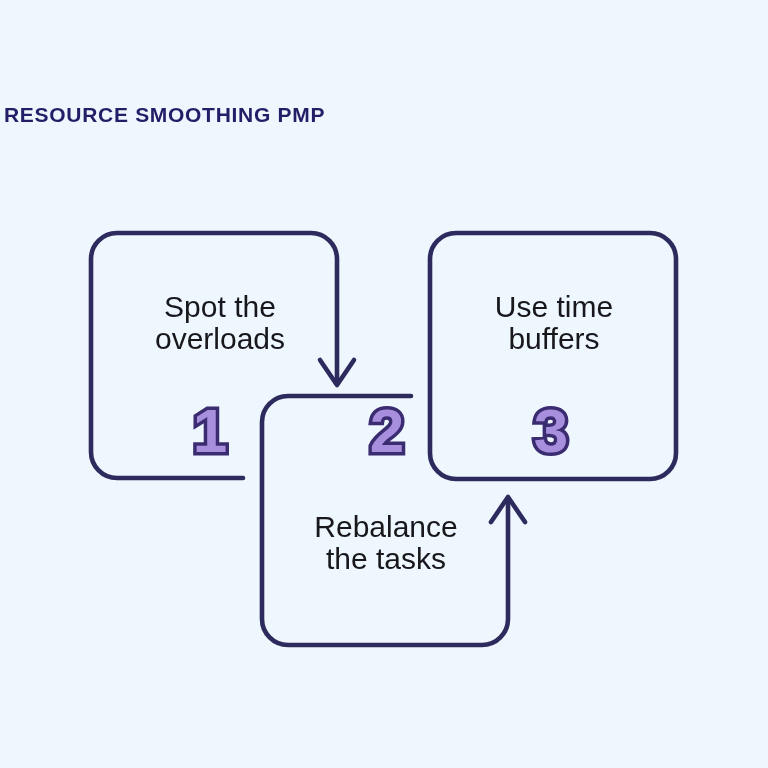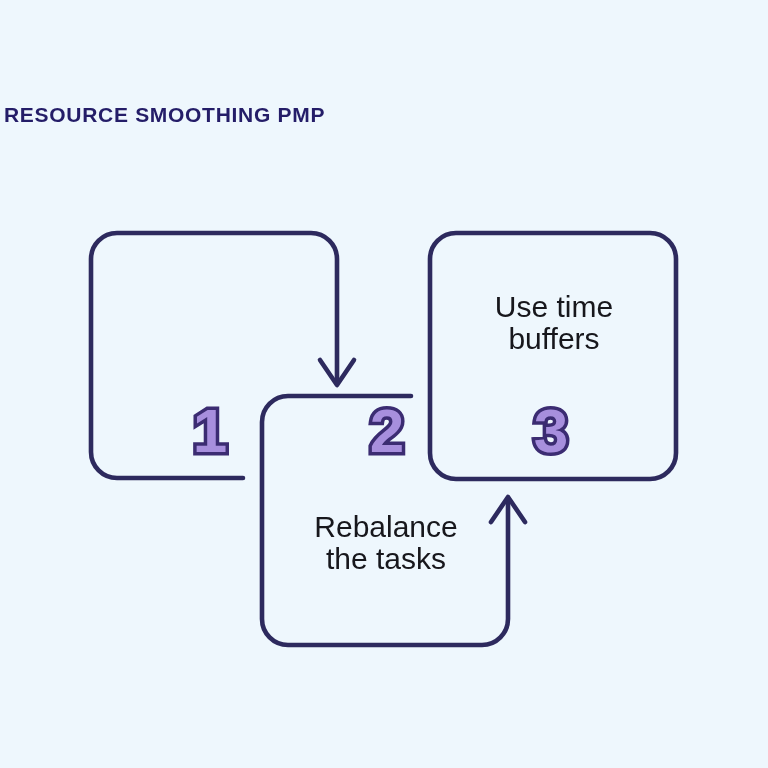--- a/index.html
+++ b/index.html
@@ -101,20 +101,22 @@
                L 482 645
                A 26 26 0 0 0 508 619
                L 508 500"></path>
 
       <path d="M 491 522 L 508 497 L 525 522"></path>
 
       <rect x="430" y="233" width="246" height="246" rx="26" ry="26"></rect>
     </g>
   </svg>
 
+  <div class="box-text" id="text-step-1">Spot the
+overloads</div>
   <div class="box-text" id="text-step-3">Use time
 buffers</div>
   <div class="box-text" id="text-step-2">Rebalance
 the tasks</div>
 
   <div class="step-number num-1">
     <span class="glyph">1</span>
   </div>
   <div class="step-number num-2">
     <span class="glyph">2</span>

